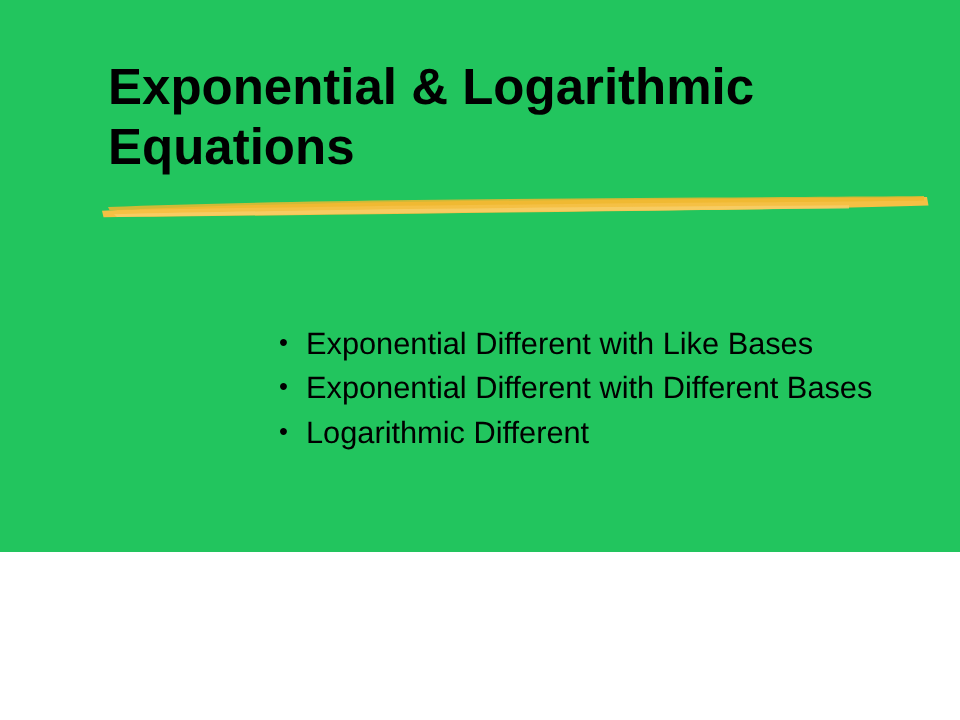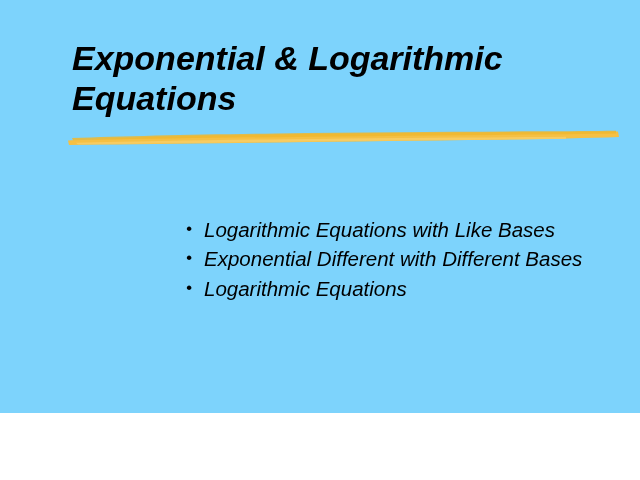--- a/index.html
+++ b/index.html
@@ -9,24 +9,23 @@
   }
   body {
     width: 640px;
     height: 480px;
     overflow: hidden;
     font-family: "Liberation Sans", sans-serif;
   }
   .slide {
     position: relative;
     width: 640px;
-    height: 413px;
-    background: #7dd3fc;
+    height: 368px;
+    background: #22c55e;
     box-sizing: border-box;
-    font-style: italic;
   }
   .title {
     position: absolute;
     left: 72px;
     top: 38px;
     width: 540px;
     font-size: 34px;
     font-weight: bold;
     line-height: 1.18;
     color: #000000;
@@ -80,25 +79,25 @@
     <svg width="556" height="20" viewBox="0 0 556 20" xmlns="http://www.w3.org/2000/svg">
       <path d="M2,14.5 C40,12.5 90,10.8 150,9.6 C230,8.0 320,7.2 400,6.6 C460,6.2 510,6.0 552,5.4 L553,11.0 C512,12.4 462,13.2 402,14.0 C320,15.2 232,16.2 152,17.2 C92,17.9 42,18.4 3,18.9 Z" fill="#F5C044"></path>
       <path d="M6,12.0 C60,10.0 130,8.4 210,7.4 C300,6.3 390,5.7 470,5.3 C500,5.1 528,5.0 550,4.7 L550,7.6 C520,8.1 480,8.5 430,8.9 C340,9.7 250,10.6 170,11.6 C110,12.4 56,13.2 7,14.2 Z" fill="#EFB72F" opacity="0.85"></path>
       <path d="M10,16.8 C70,15.4 140,14.2 220,13.2 C310,12.1 400,11.4 480,11.0 L500,10.8 L500,13.0 C430,13.6 350,14.4 270,15.3 C190,16.2 110,17.2 40,18.2 L12,18.6 Z" fill="#F8CE6A" opacity="0.8"></path>
     </svg>
   </div>
 
   <div class="bullets">
     <div class="bullet-item">
       <span class="bullet-mark">•</span>
-      <span class="bullet-text">Logarithmic Equations with Like Bases</span>
+      <span class="bullet-text">Exponential Different with Like Bases</span>
     </div>
     <div class="bullet-item">
       <span class="bullet-mark">•</span>
       <span class="bullet-text">Exponential Different with Different Bases</span>
     </div>
     <div class="bullet-item">
       <span class="bullet-mark">•</span>
-      <span class="bullet-text">Logarithmic Equations</span>
+      <span class="bullet-text">Logarithmic Different</span>
     </div>
   </div>
 
 </div>
 
 </body></html>

